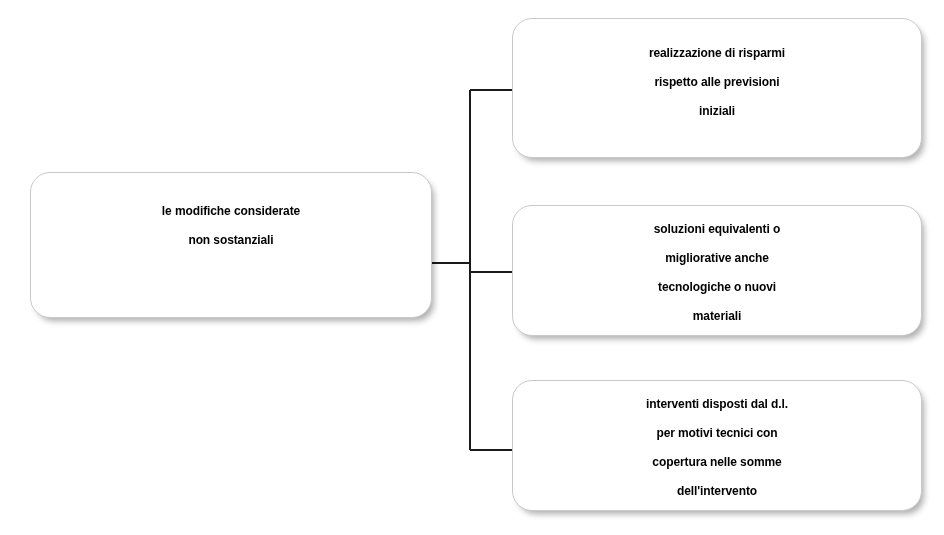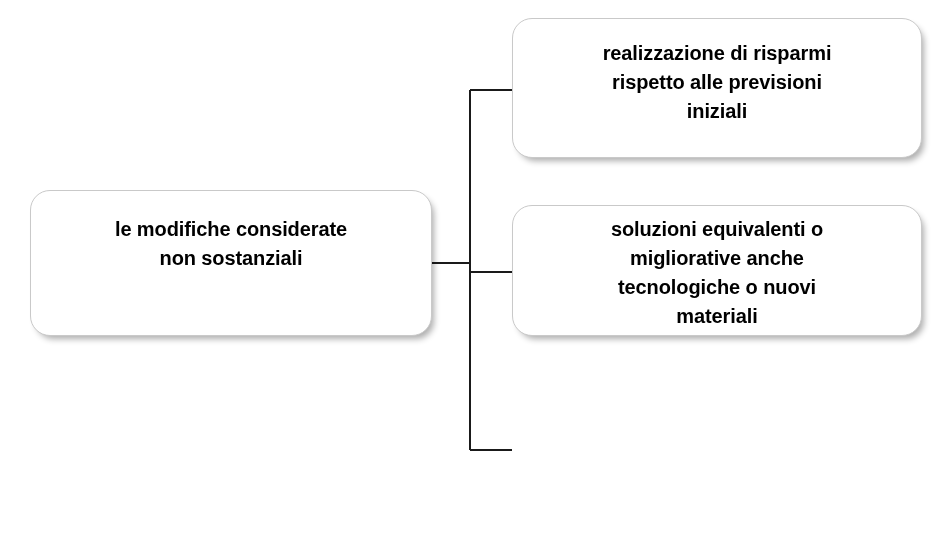--- a/index.html
+++ b/index.html
@@ -38,31 +38,31 @@
     border-radius: 20px;
     box-shadow: 4px 5px 6px -2px rgba(0,0,0,0.32);
     text-align: center;
     color: #000000;
     font-weight: bold;
     -webkit-font-smoothing: antialiased;
   }
   .node .node-text {
     display: block;
     white-space: pre-line;
-    font-size: 20px;
+    font-size: 12px;
     line-height: 29px;
     font-weight: bold;
     letter-spacing: -0.1px;
     color: #000000;
   }
 
   
   #node-root {
     left: 30px;
-    top: 190px;
+    top: 172px;
     width: 402px;
     height: 146px;
     padding-top: 24px;
   }
   #node-root .node-text {
     padding: 0 14px;
   }
 
   
   #node-child-0 {
@@ -121,14 +121,20 @@
 iniziali</span>
   </div>
 
   <div class="node child" id="node-child-1">
     <span class="node-text">soluzioni equivalenti o
 migliorative anche
 tecnologiche o nuovi
 materiali</span>
   </div>
 
+  <div class="node child" id="node-child-2">
+    <span class="node-text">interventi disposti dal d.l.
+per motivi tecnici con
+copertura nelle somme
+dell'intervento</span>
+  </div>
 
 </div>
 
 </body></html>

